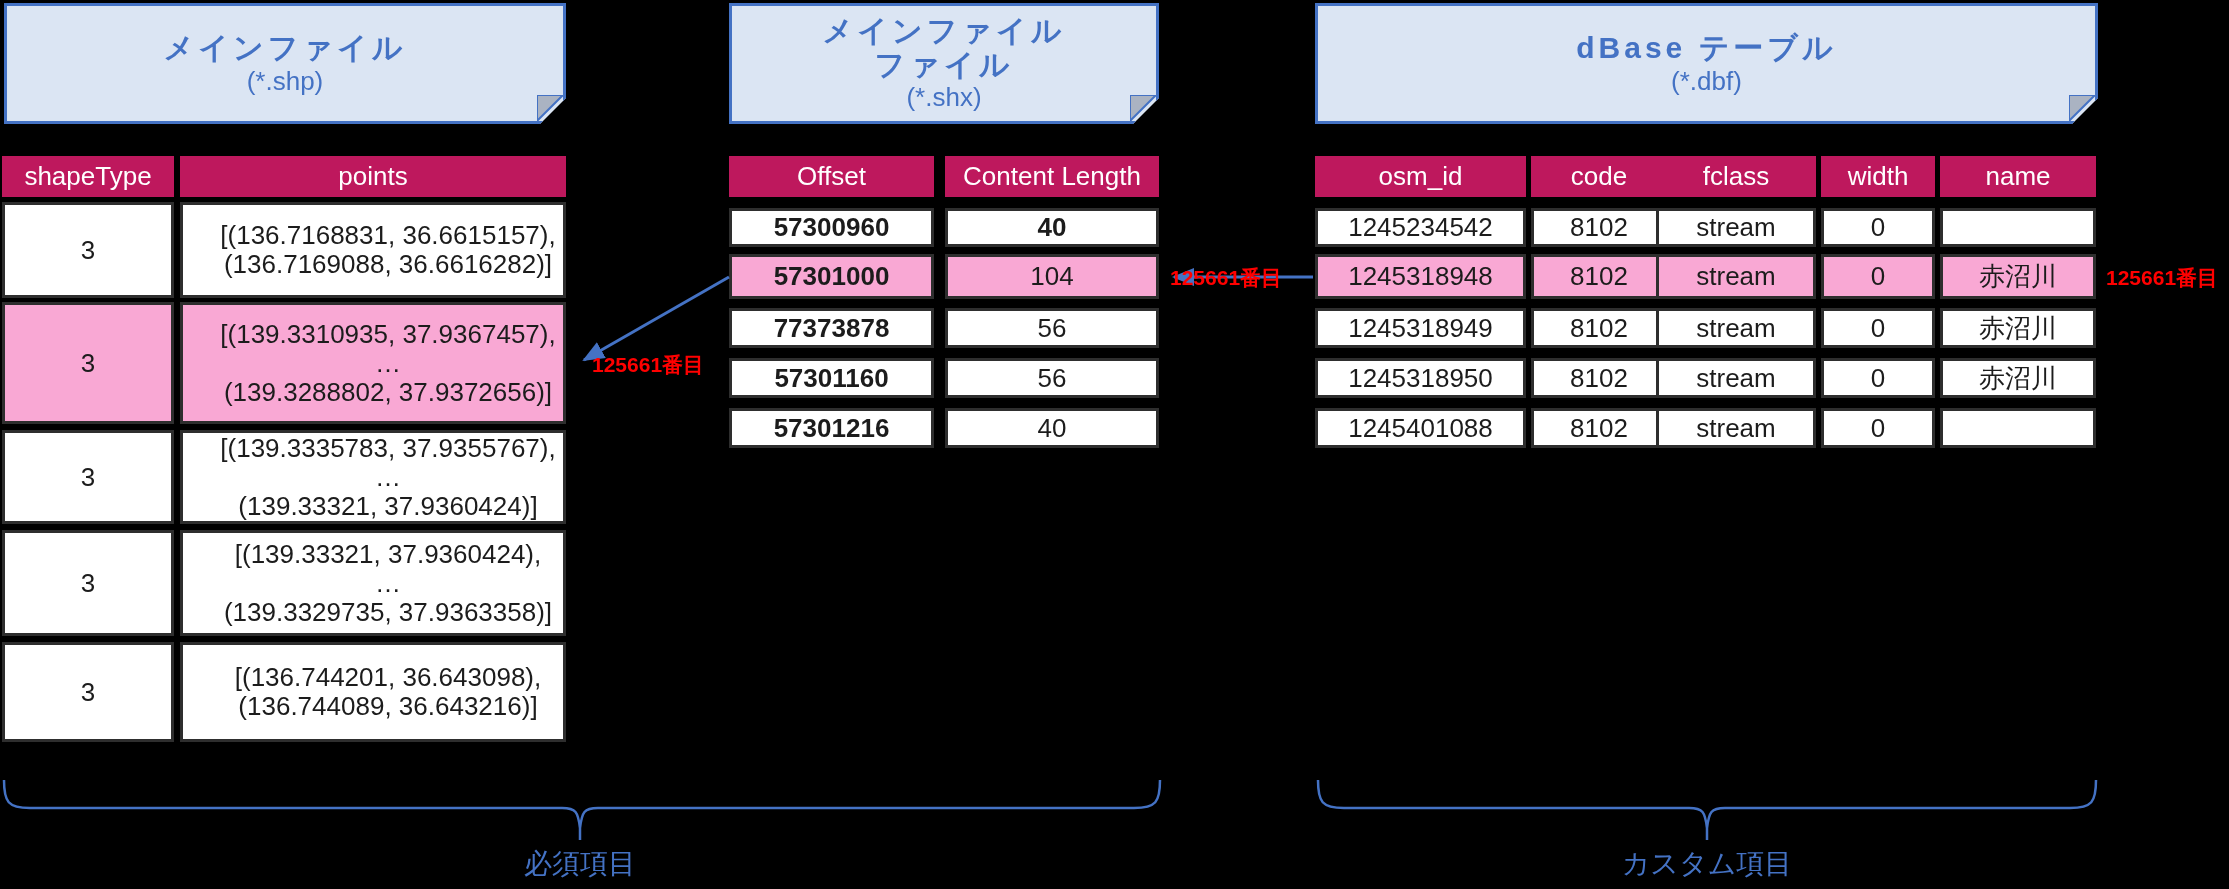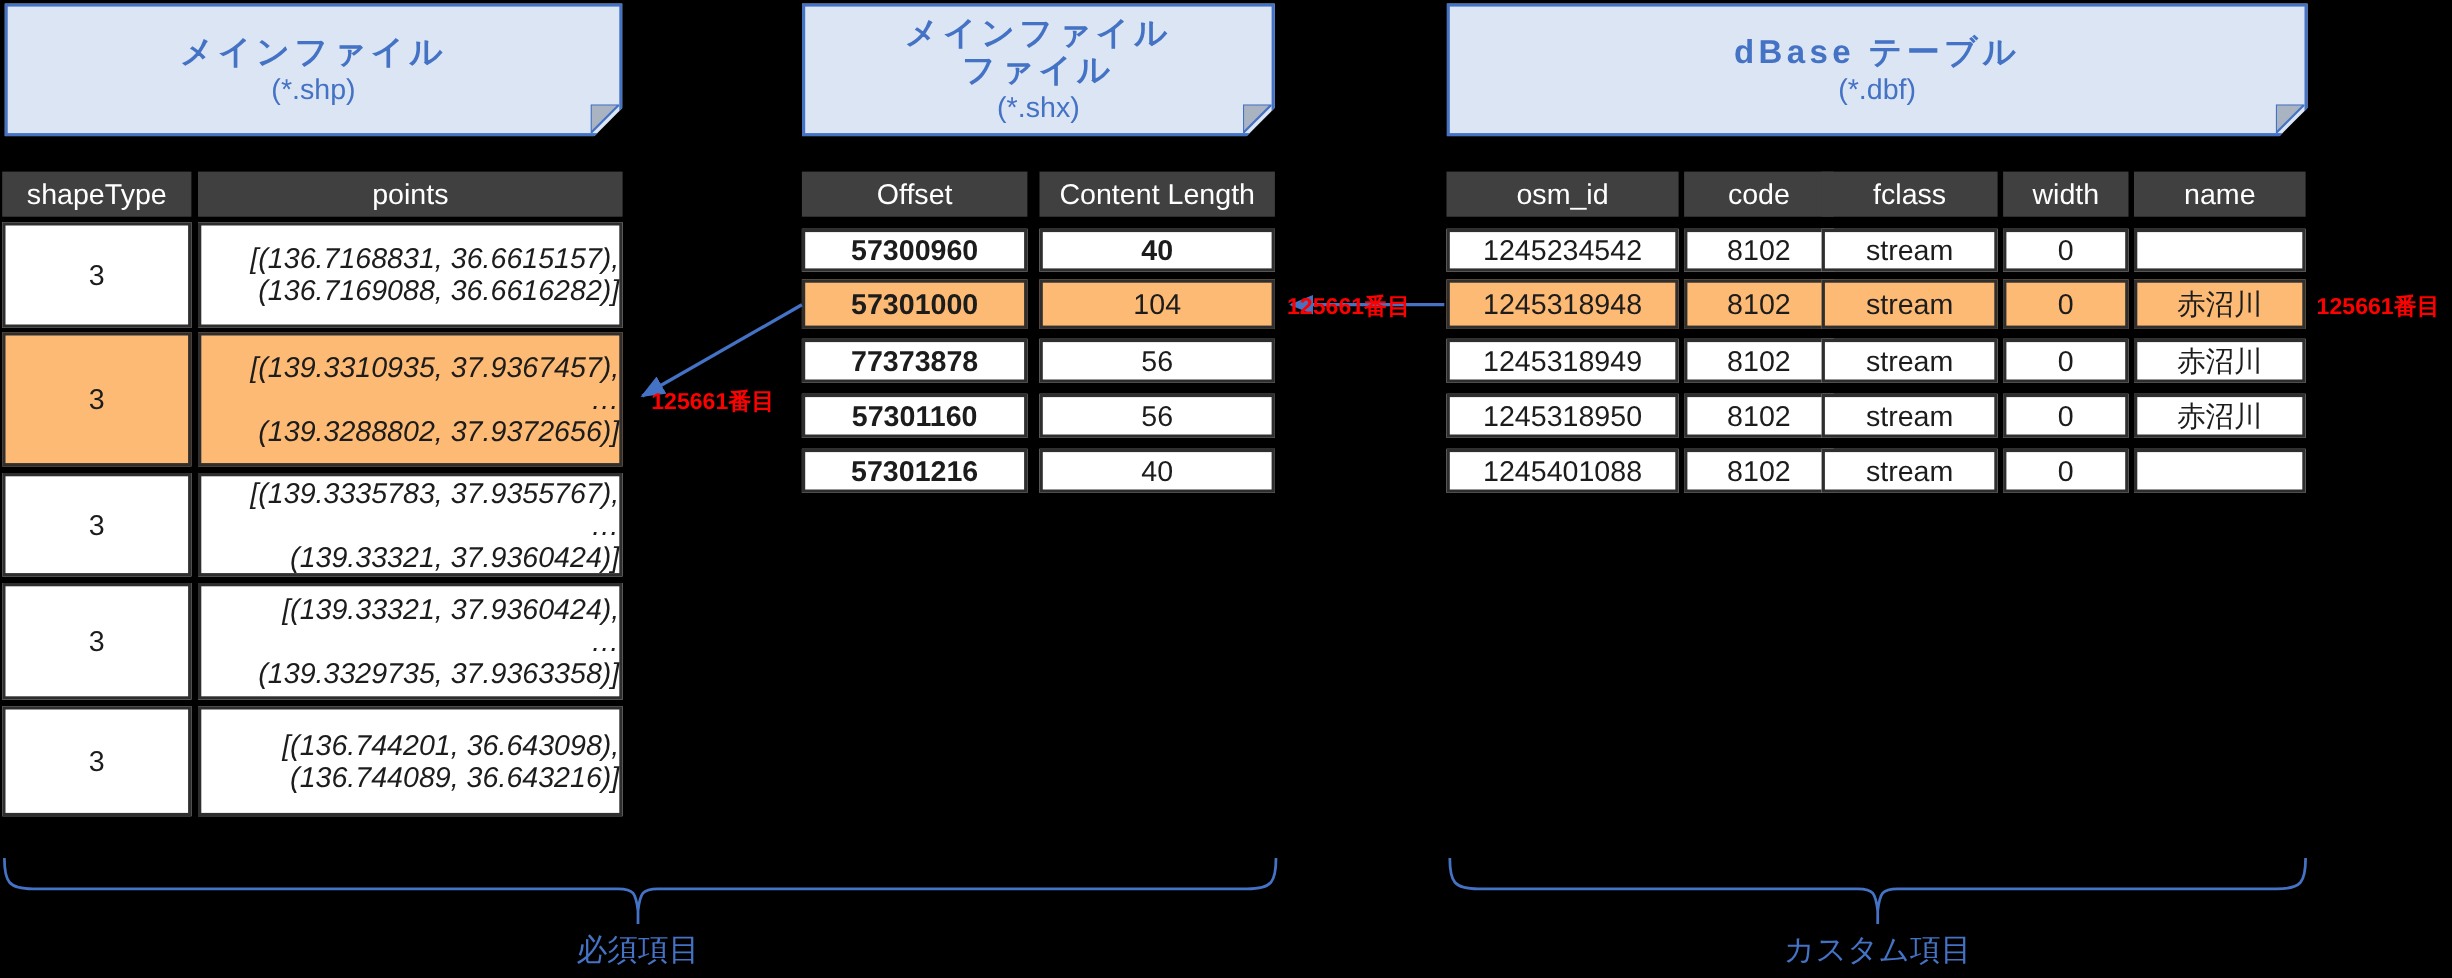--- a/index.html
+++ b/index.html
@@ -11,25 +11,25 @@
         display:flex;flex-direction:column;align-items:center;justify-content:center;
         clip-path:polygon(0 0,100% 0,100% calc(100% - 26px),calc(100% - 26px) 100%,0 100%);}
   .note-title{color:#4472c4;font-weight:700;font-size:30px;line-height:36px;letter-spacing:4px;text-align:center;}
   .note-sub{color:#4472c4;font-size:26px;line-height:31px;text-align:center;}
   .fold{position:absolute;right:0;bottom:0;}
 
   
   .cell{position:absolute;box-sizing:border-box;background:#fff;border:3px solid #2e2e2e;
         display:flex;align-items:center;justify-content:center;
         font-size:26px;color:#1c1c1c;}
-  .hdr{background:#404040;color:#fff;border:none;font-size:26px;}
-  .hl{background:#fdba74;}
+  .hdr{background:#be185d;color:#fff;border:none;font-size:26px;}
+  .hl{background:#f9a8d4;}
   .b{font-weight:700;}
-  .points{flex-direction:column;align-items:flex-end;justify-content:center;
-          padding-left:30px;line-height:29px;font-size:26px;font-style:italic;}
+  .points{flex-direction:column;align-items:center;justify-content:center;
+          padding-left:30px;line-height:29px;font-size:26px;}
 
   
   .Lc1{left:2px;width:172px}   .Lc2{left:180px;width:386px}
   .Mc1{left:729px;width:205px} .Mc2{left:945px;width:214px}
   .Dc1{left:1315px;width:211px}.Dc2{left:1531px;width:136px}.Dc3{left:1656px;width:160px}
   .Dc4{left:1821px;width:114px}.Dc5{left:1940px;width:156px}
   
   .hrow{top:156px;height:41px}
   .Lr1{top:202px;height:96px}.Lr2{top:302px;height:122px}.Lr3{top:430px;height:94px}
   .Lr4{top:530px;height:106px}.Lr5{top:642px;height:100px}

